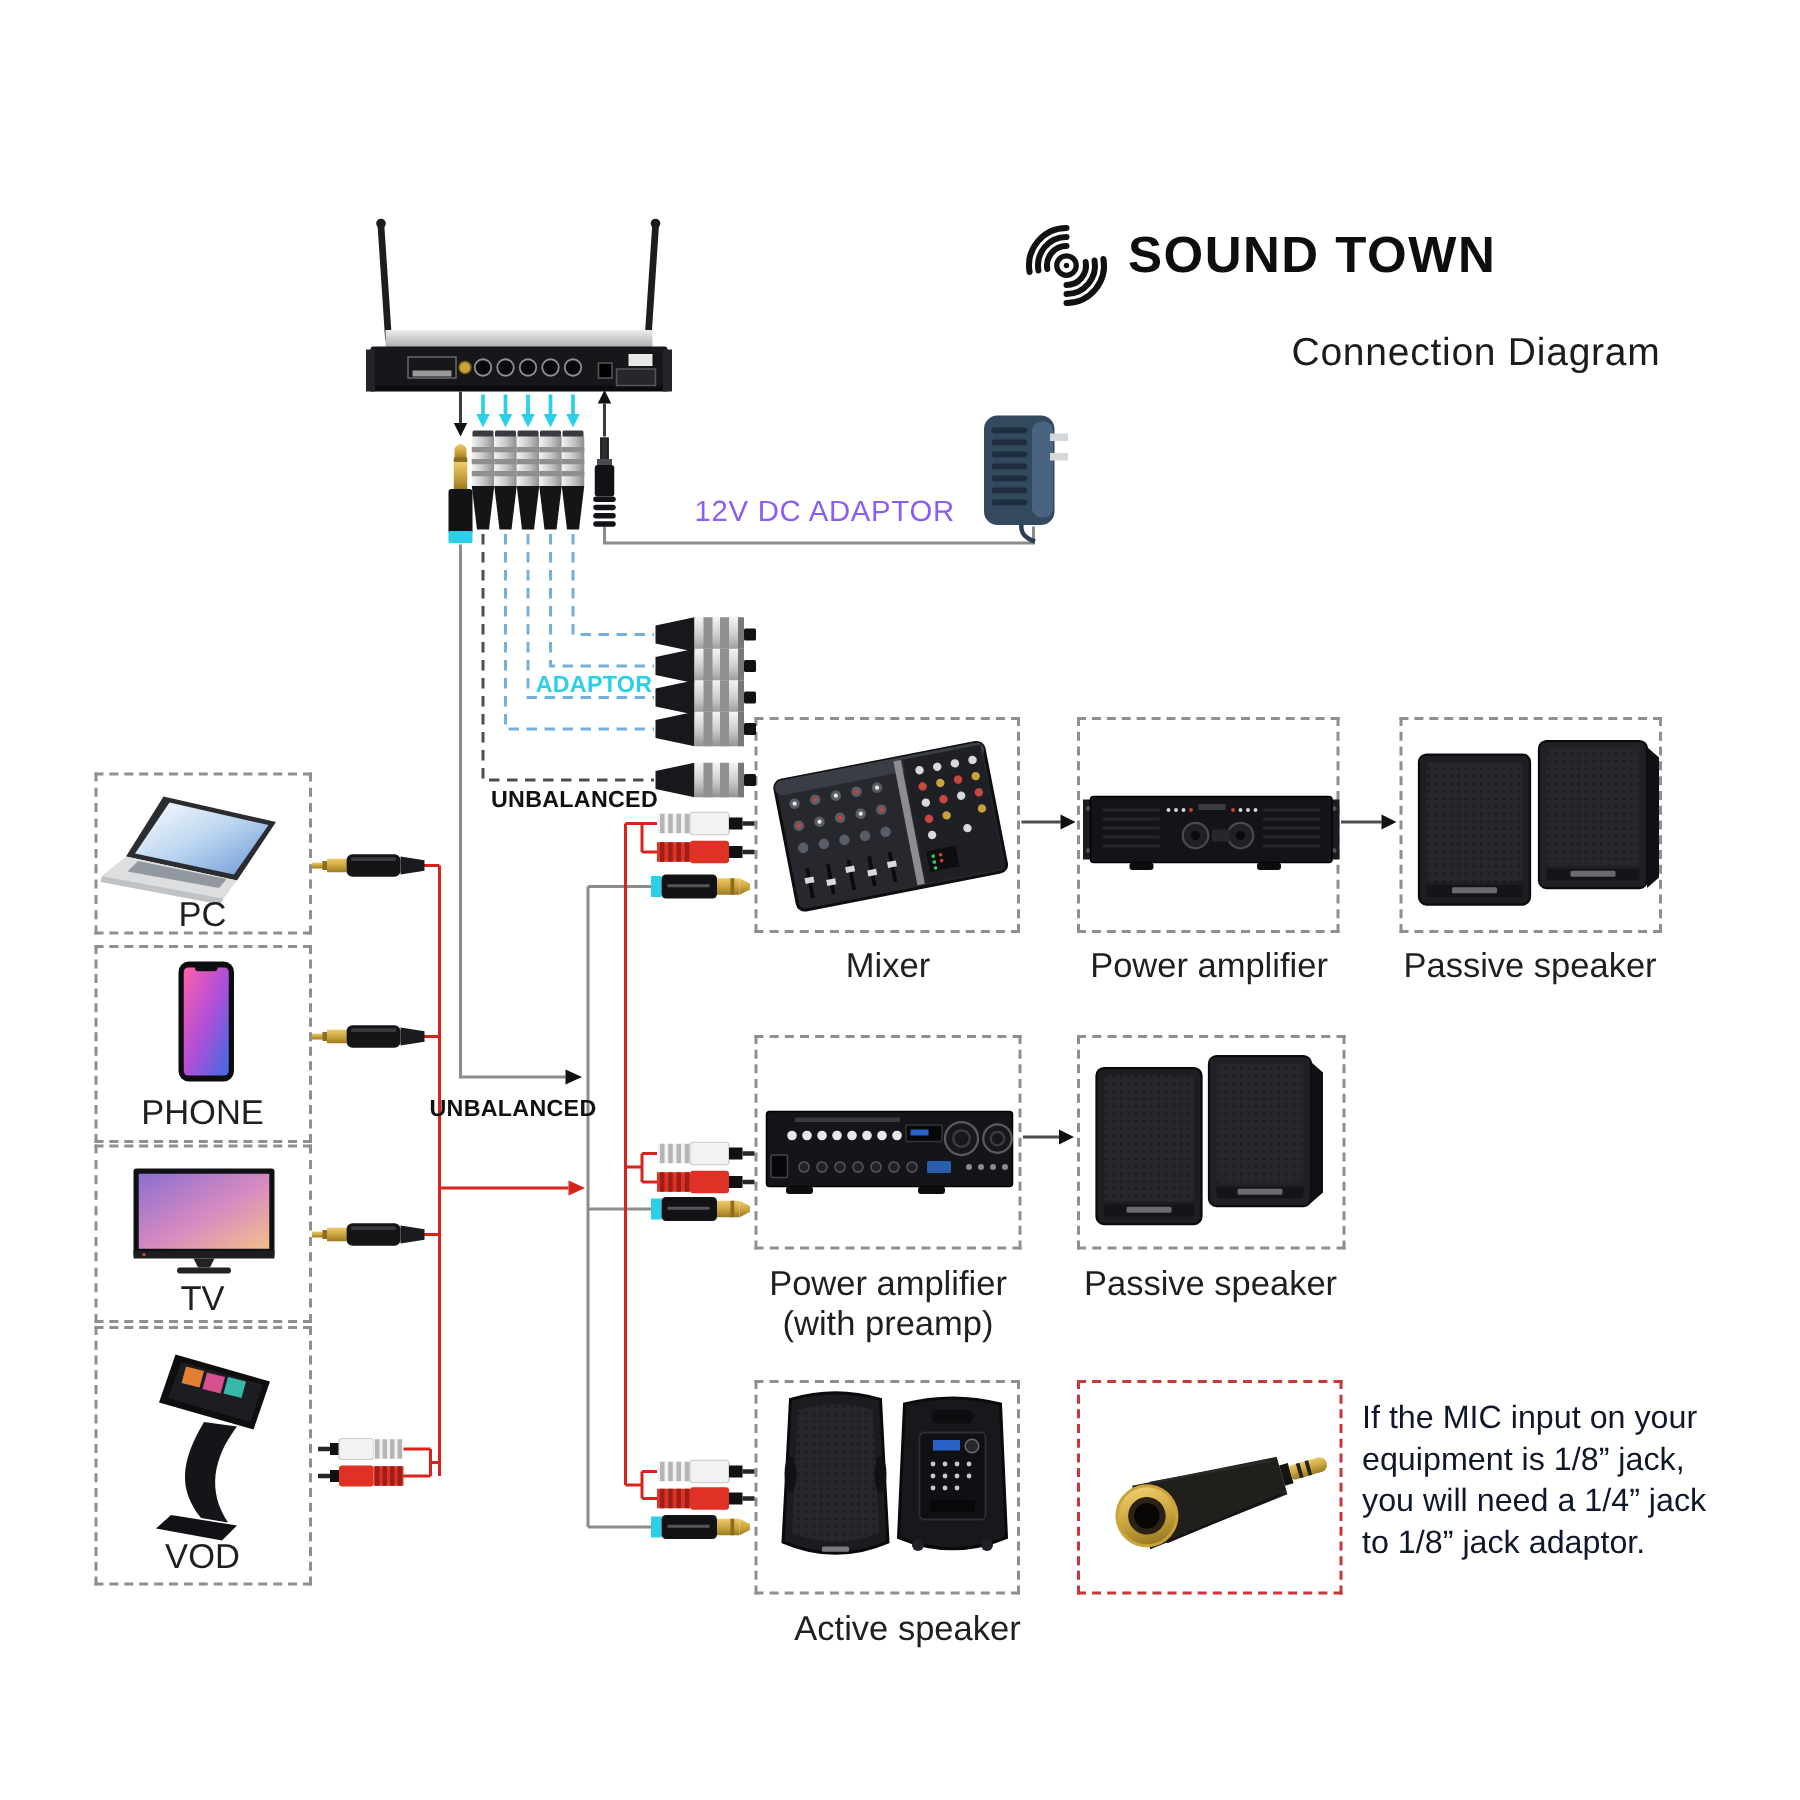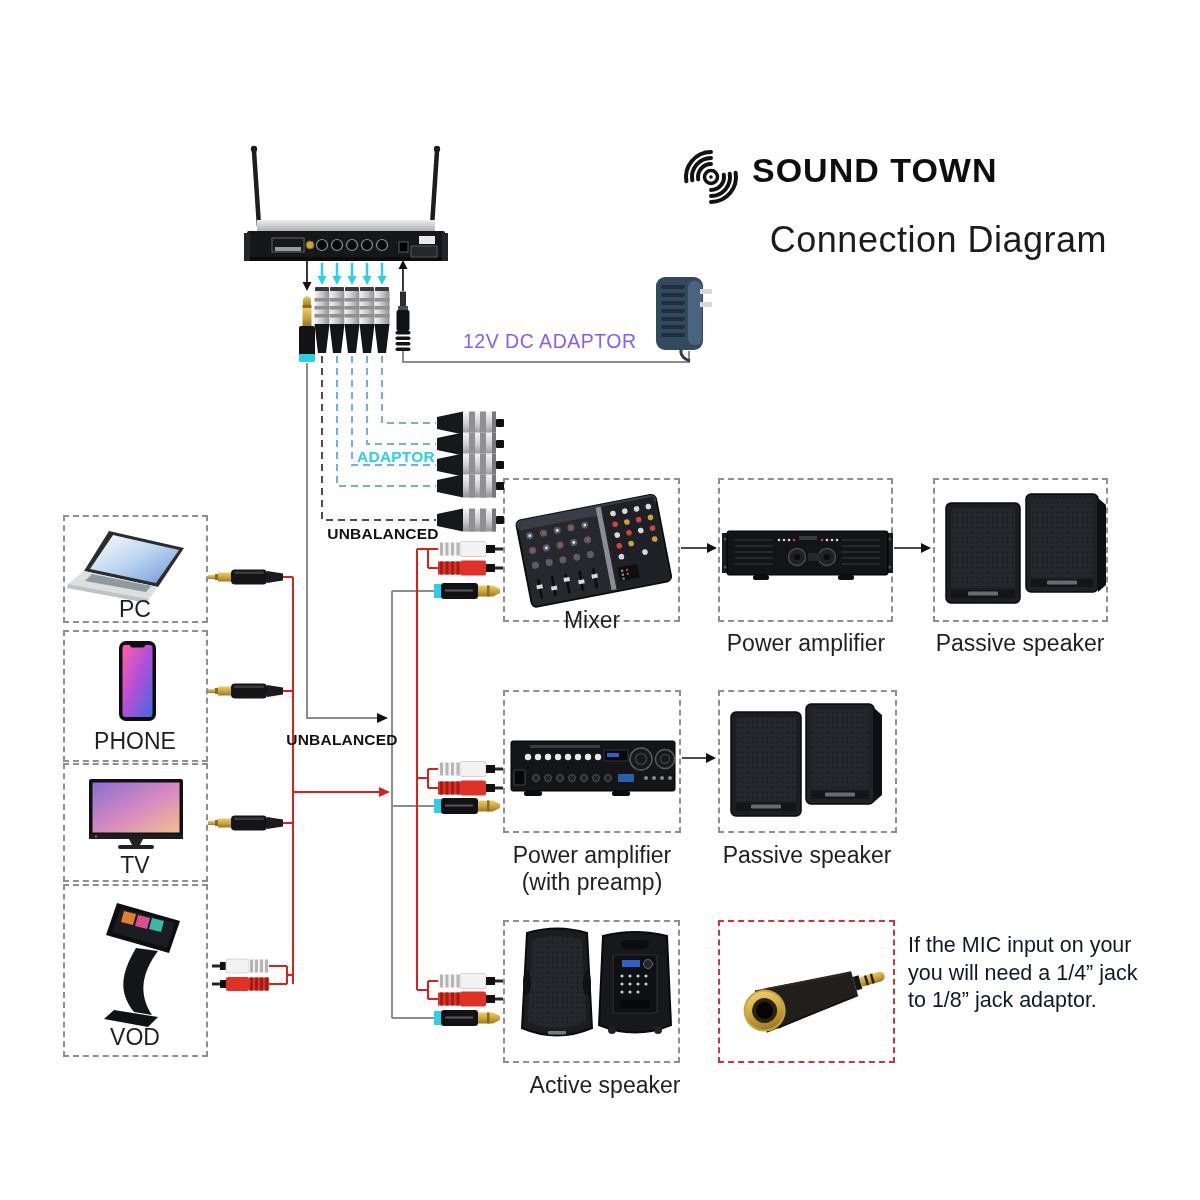--- a/index.html
+++ b/index.html
@@ -6,21 +6,21 @@
   #canvas{position:relative;width:1200px;height:1200px;background:#ffffff;overflow:hidden;
           font-family:"Liberation Sans","DejaVu Sans",sans-serif;}
   #wires{position:absolute;left:0;top:0;z-index:2;pointer-events:none;}
   .box{position:absolute;border:2px dashed #8f8f8f;z-index:1;box-sizing:border-box;background:transparent;}
   .box.red{border-color:#c8373c;}
   .lbl{position:absolute;z-index:3;color:#1f1f1f;white-space:nowrap;}
   .dev{font-size:23px;transform:translateX(-50%);}
   .wire-lbl{font-size:15.5px;font-weight:bold;transform:translateX(-50%);letter-spacing:.2px;color:#111;}
   .wire-lbl.balanced{color:#2bd0e8;}
   .brand{font-size:34px;font-weight:800;letter-spacing:1px;color:#0e0e0e;}
-  .subtitle{font-size:36px;font-weight:400;color:#1c1c1c;letter-spacing:.5px;}
+  .subtitle{font-size:26px;font-weight:400;color:#1c1c1c;letter-spacing:.5px;}
   .dcadp{font-size:19.5px;letter-spacing:.5px;color:#8b5cf6;}
   .note{position:absolute;left:908px;top:932px;z-index:3;font-size:21.5px;line-height:27.5px;color:#0f172a;}
   .note span{display:block;}
 </style>
 </head>
 <body>
 
 <div id="canvas">
 
   <div class="box" style="left:63px;top:515px;width:145px;height:108px;"></div>
@@ -702,28 +702,29 @@
   <div class="lbl dcadp" style="left:463px;top:330px;">12V DC ADAPTOR</div>
   <div class="lbl wire-lbl balanced" style="left:396px;top:448px;">ADAPTOR</div>
   <div class="lbl wire-lbl" style="left:383px;top:525px;">UNBALANCED</div>
   <div class="lbl wire-lbl" style="left:342px;top:731px;">UNBALANCED</div>
 
   <div class="lbl dev" style="left:135px;top:596px;">PC</div>
   <div class="lbl dev" style="left:135px;top:728px;">PHONE</div>
   <div class="lbl dev" style="left:135px;top:852px;">TV</div>
   <div class="lbl dev" style="left:135px;top:1024px;">VOD</div>
 
-  <div class="lbl dev" style="left:592px;top:607px;">Mixer</div>
+  <div class="lbl dev" style="left:592px;top:630px;">Mixer</div>
   <div class="lbl dev" style="left:806px;top:630px;">Power amplifier</div>
   <div class="lbl dev" style="left:1020px;top:630px;">Passive speaker</div>
 
   <div class="lbl dev" style="left:592px;top:842px;">Power amplifier</div>
   <div class="lbl dev" style="left:592px;top:869px;">(with preamp)</div>
   <div class="lbl dev" style="left:807px;top:842px;">Passive speaker</div>
 
   <div class="lbl dev" style="left:592px;top:1072px;margin-left:13px;">Active speaker</div>
 
   <div class="note">
     <span>If the MIC input on your</span>
+    <span>equipment is 1/8” jack,</span>
     <span>you will need a 1/4” jack</span>
     <span>to 1/8” jack adaptor.</span>
   </div>
 </div>
 
 </body></html>

